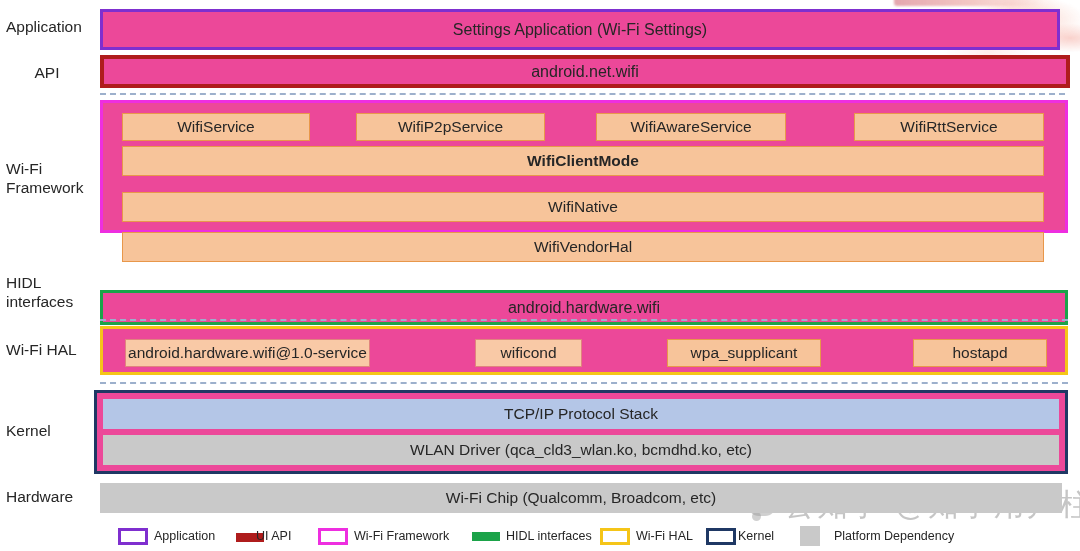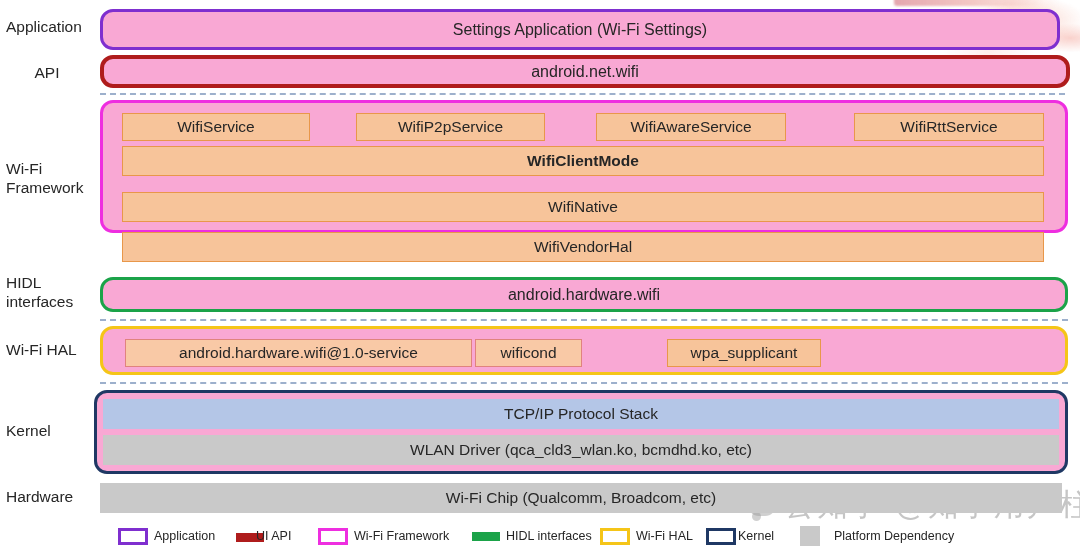--- a/index.html
+++ b/index.html
@@ -58,22 +58,21 @@
     font-size:15.5px; line-height:1.22;
     color:#262626;
     text-align:left;
   }
   .rowlabel.right{text-align:center;}
 
   
   .outline{
     position:absolute;
     box-sizing:border-box;
-    background:#f9a8d4;
-    border-radius:13px;
+    background:#ec4899;
   }
   .ol-application{border:3px solid #7F2FCF;}
   .ol-api{border:4px solid #AF1C1C;}
   .ol-framework{border:3px solid #EE2EE0;}
   .ol-hidl{border:3px solid #1BA349;}
   .ol-hal{border:3px solid #F5C518;}
   .ol-kernel{border:3px solid #1F3864;}
 
   .boxlabel{
     position:absolute;
@@ -186,35 +185,38 @@
       <span>WifiClientMode</span>
     </div>
     <div class="blk blk-orange" style="left:19px;top:89px;width:922px;height:30px;">
       <span>WifiNative</span>
     </div>
     <div class="blk blk-orange" style="left:19px;top:129px;width:922px;height:30px;">
       <span>WifiVendorHal</span>
     </div>
   </div>
 
-  <div class="outline ol-hidl" style="left:100px;top:277px;width:968px;height:35px;">
+  <div class="outline ol-hidl" style="left:100px;top:290px;width:968px;height:35px;">
     <div class="boxlabel">android.hardware.wifi</div>
   </div>
 
   <div class="sep" style="top:319px;width:968px;"></div>
 
   <div class="outline ol-hal" style="left:100px;top:326px;width:968px;height:49px;">
-    <div class="blk blk-orange-red" style="left:22px;top:10px;width:347px;height:28px;">
+    <div class="blk blk-orange-red" style="left:22px;top:10px;width:245px;height:28px;">
       <span>android.hardware.wifi@1.0-service</span>
     </div>
     <div class="blk blk-orange-red" style="left:372px;top:10px;width:107px;height:28px;">
       <span>wificond</span>
     </div>
     <div class="blk blk-orange" style="left:564px;top:10px;width:154px;height:28px;">
       <span>wpa_supplicant</span>
+    </div>
+    <div class="blk blk-orange" style="left:810px;top:10px;width:134px;height:28px;">
+      <span>hostapd</span>
     </div>
   </div>
 
   <div class="sep" style="top:382px;width:968px;"></div>
 
   <div class="outline ol-kernel" style="left:94px;top:390px;width:974px;height:84px;">
     <div class="blk blk-blue" style="left:6px;top:6px;width:956px;height:30px;">
       <span>TCP/IP Protocol Stack</span>
     </div>
     <div class="blk blk-gray" style="left:6px;top:42px;width:956px;height:30px;">

